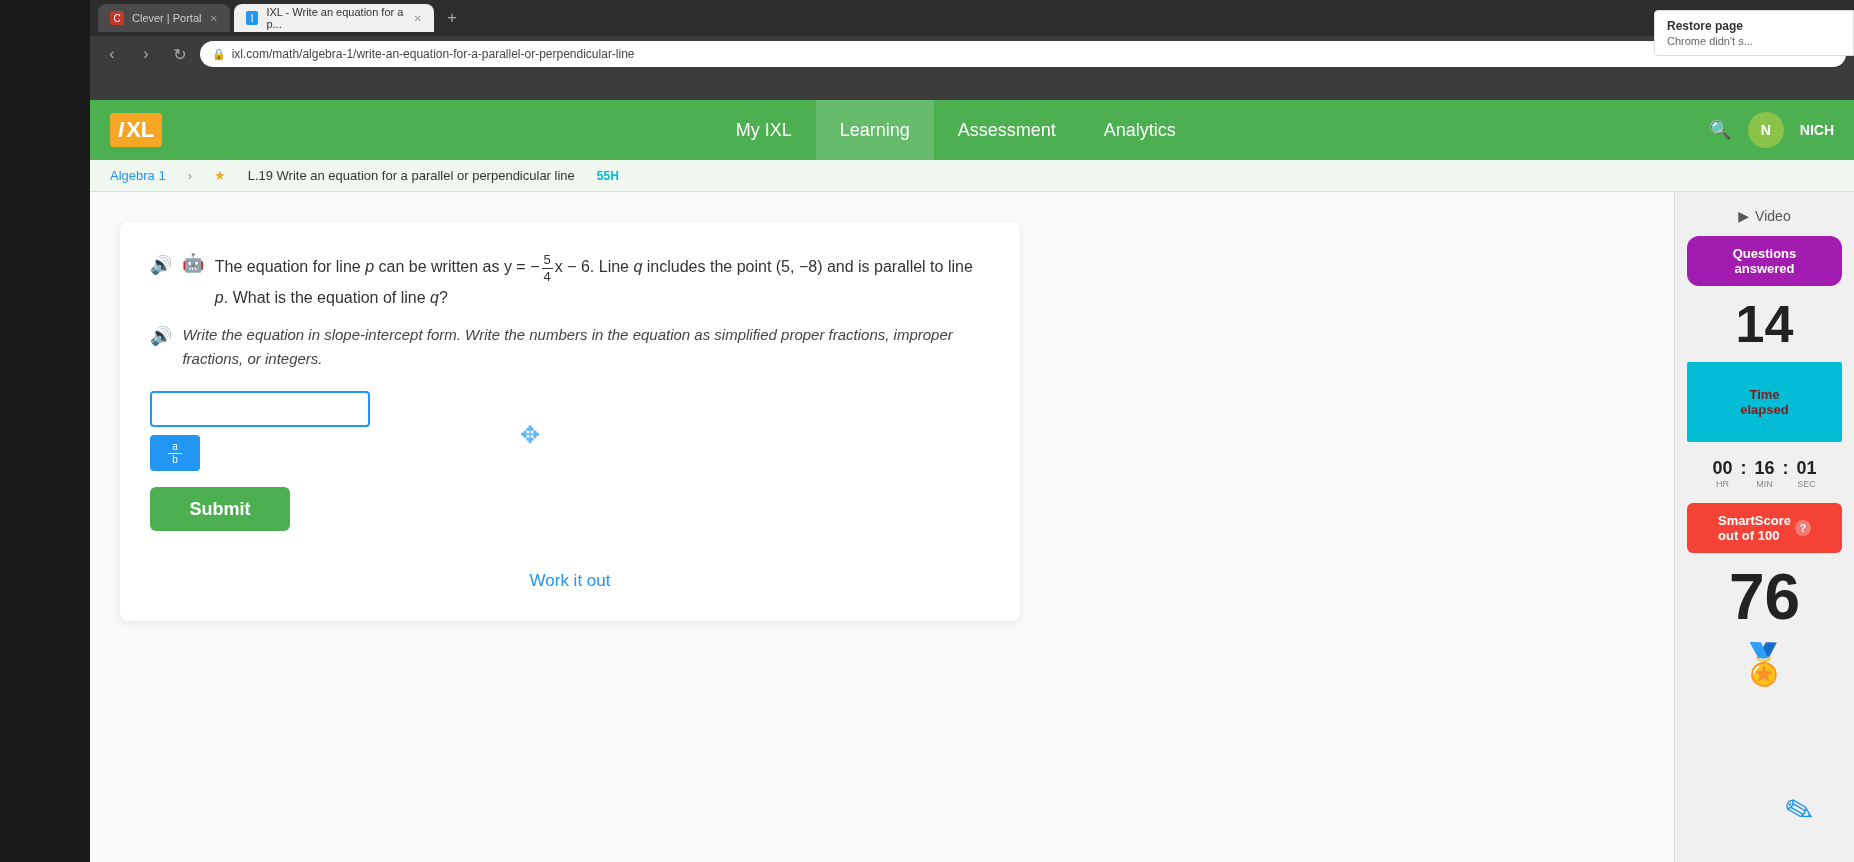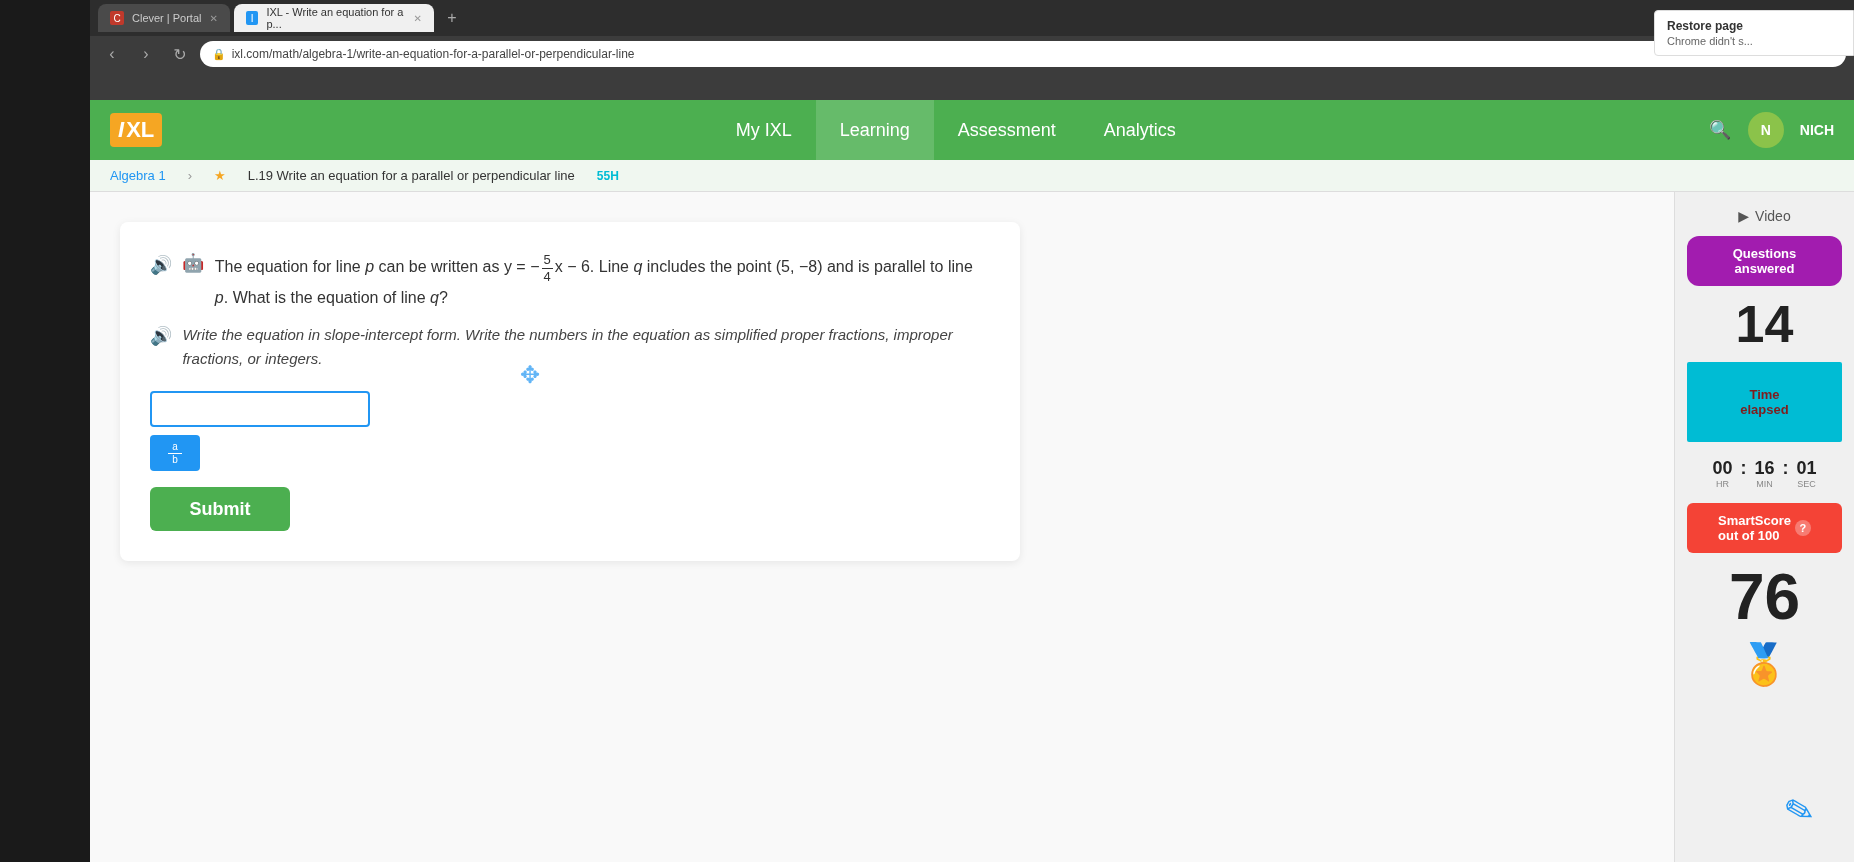--- a/index.html
+++ b/index.html
@@ -701,20 +701,21 @@
                 <span>b</span>
               </div>
             </button>
           </div>
         </div>
 
         
         <button class="submit-btn">Submit</button>
 
         
+        <div class="work-it-out">Work it out</div>
       </div>
 
       <div style="position:relative; top:-200px; left:400px;">
         <span style="font-size:24px; color:#2196F3; opacity:0.7;">✥</span>
       </div>
     </div>
 
     <div class="right-sidebar">
 
       <div class="video-link">

